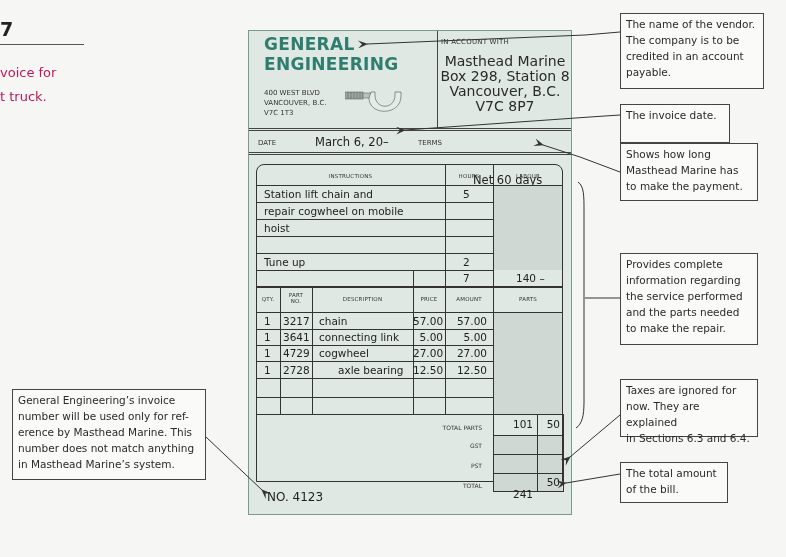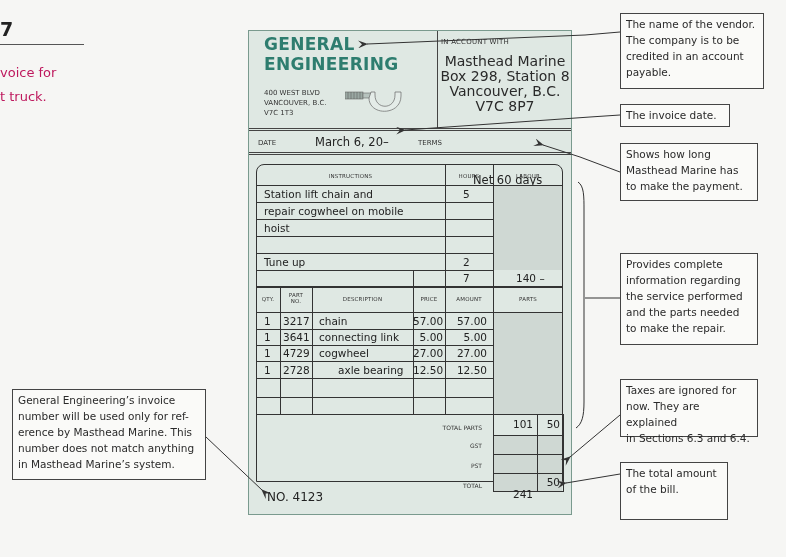--- a/index.html
+++ b/index.html
@@ -213,41 +213,41 @@
 <div class="cell r" style="left:538px; top:476px; width:22px;">50</div>
 
 <div class="abs invno">NO. 4123</div>
 
 <div class="callout" style="left:620px; top:13px; width:144px; height:76px;">
   <div>The name of the vendor.</div>
   <div>The company is to be</div>
   <div>credited in an account</div>
   <div>payable.</div>
 </div>
-<div class="callout" style="left:620px; top:104px; width:110px; height:23px;">
+<div class="callout" style="left:620px; top:104px; width:110px; height:39px;">
   <div>The invoice date.</div>
 </div>
 <div class="callout" style="left:620px; top:143px; width:138px; height:58px;">
   <div>Shows how long</div>
   <div>Masthead Marine has</div>
   <div>to make the payment.</div>
 </div>
 <div class="callout" style="left:620px; top:253px; width:138px; height:92px;">
   <div>Provides complete</div>
   <div>information regarding</div>
   <div>the service performed</div>
   <div>and the parts needed</div>
   <div>to make the repair.</div>
 </div>
 <div class="callout" style="left:620px; top:379px; width:138px; height:58px;">
   <div>Taxes are ignored for</div>
   <div>now. They are explained</div>
   <div>in Sections 6.3 and 6.4.</div>
 </div>
-<div class="callout" style="left:620px; top:462px; width:108px; height:58px;">
+<div class="callout" style="left:620px; top:462px; width:108px; height:41px;">
   <div>The total amount</div>
   <div>of the bill.</div>
 </div>
 <div class="callout" style="left:12px; top:389px; width:194px; height:91px;">
   <div>General Engineering’s invoice</div>
   <div>number will be used only for ref-</div>
   <div>erence by Masthead Marine. This</div>
   <div>number does not match anything</div>
   <div>in Masthead Marine’s system.</div>
 </div>

